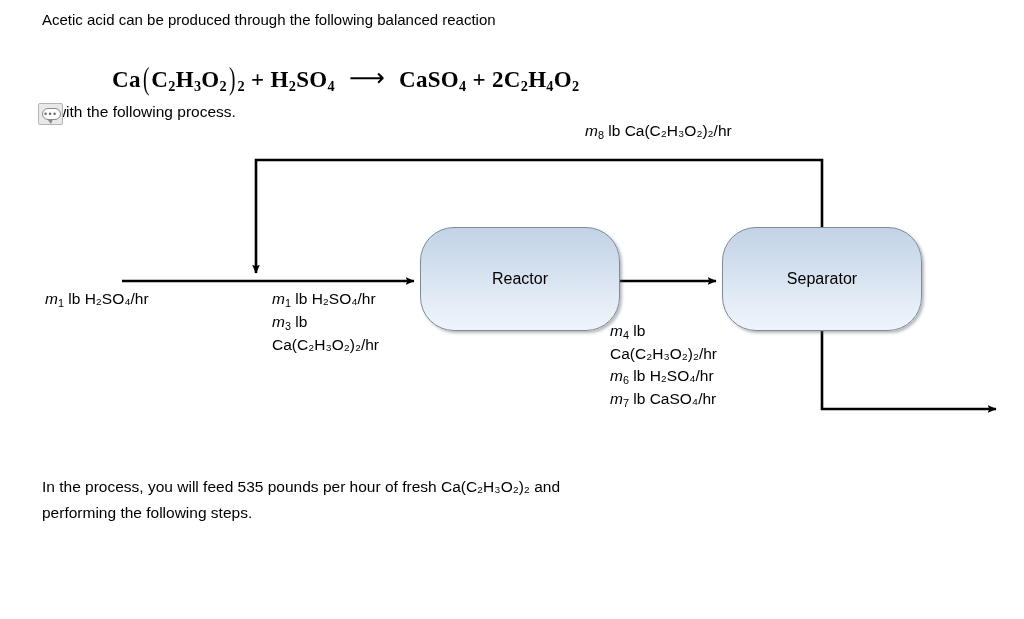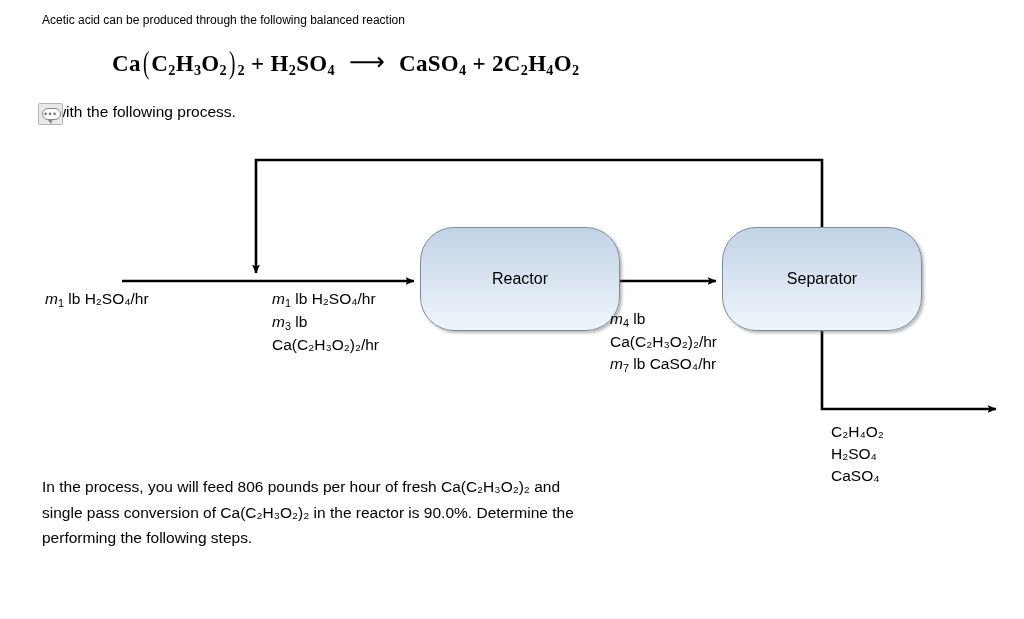--- a/index.html
+++ b/index.html
@@ -19,28 +19,28 @@
     position: relative;
     width: 1024px;
     height: 619px;
   }
 
   
   .intro-line {
     position: absolute;
     left: 42px;
     top: 10px;
-    font-size: 12px;
+    font-size: 15px;
     line-height: 20px;
     white-space: nowrap;
   }
   .equation {
     position: absolute;
     left: 112px;
-    top: 46px;
+    top: 62px;
     font-family: "Liberation Serif", serif;
     font-weight: bold;
     font-size: 23px;
     line-height: 30px;
     white-space: nowrap;
     letter-spacing: 0.3px;
   }
   .equation .paren {
     display: inline-block;
     font-size: 31px;
@@ -173,21 +173,21 @@
   sub {
     font-size: 0.70em;
     vertical-align: baseline;
     position: relative;
     bottom: -0.28em;
   }
 
   #label-recycle  { left: 585px; top: 120px; }
   #label-feed-left{ left: 45px;  top: 288px; }
   #label-feed-mid { left: 272px; top: 288px; }
-  #label-mid-out  { left: 610px; top: 308px; }
+  #label-mid-out  { left: 610px; top: 320px; }
   #label-product  { left: 831px; top: 421px; }
 </style>
 </head>
 <body>
 
 <div class="page">
 
   <div class="intro-line">Acetic acid can be produced through the following balanced reaction</div>
 
   <div class="equation">
@@ -224,42 +224,40 @@
     </g>
   </svg>
 
   <div class="unit" id="unit-reactor">
     <span>Reactor</span>
   </div>
   <div class="unit" id="unit-separator">
     <span>Separator</span>
   </div>
 
+  <div class="label" id="label-recycle">
+    <div><span class="m">m</span><sub>8</sub><span> lb Ca(C₂H₃O₂)₂/hr</span></div>
+  </div>
 
   <div class="label" id="label-feed-left">
     <div><span class="m">m</span><sub>1</sub><span> lb H₂SO₄/hr</span></div>
   </div>
 
   <div class="label" id="label-feed-mid">
     <div><span class="m">m</span><sub>1</sub><span> lb H₂SO₄/hr</span></div>
     <div><span class="m">m</span><sub>3</sub><span> lb</span></div>
     <div><span>Ca(C₂H₃O₂)₂/hr</span></div>
   </div>
 
   <div class="label" id="label-mid-out">
     <div><span class="m">m</span><sub>4</sub><span> lb</span></div>
     <div><span>Ca(C₂H₃O₂)₂/hr</span></div>
+    <div><span class="m">m</span><sub>6</sub><span> lb H₂SO₄/hr</span></div>
     <div><span class="m">m</span><sub>7</sub><span> lb CaSO₄/hr</span></div>
   </div>
 
-  <div class="label" id="label-product">
-    <div>C₂H₄O₂</div>
-    <div>H₂SO₄</div>
-    <div>CaSO₄</div>
-  </div>
 
   <div class="body-para">
-    <div>In the process, you will feed 806 pounds per hour of fresh Ca(C₂H₃O₂)₂ and</div>
-    <div>single pass conversion of Ca(C₂H₃O₂)₂ in the reactor is 90.0%. Determine the</div>
+    <div>In the process, you will feed 535 pounds per hour of fresh Ca(C₂H₃O₂)₂ and</div>
     <div>performing the following steps.</div>
   </div>
 
 </div>
 
 </body></html>

